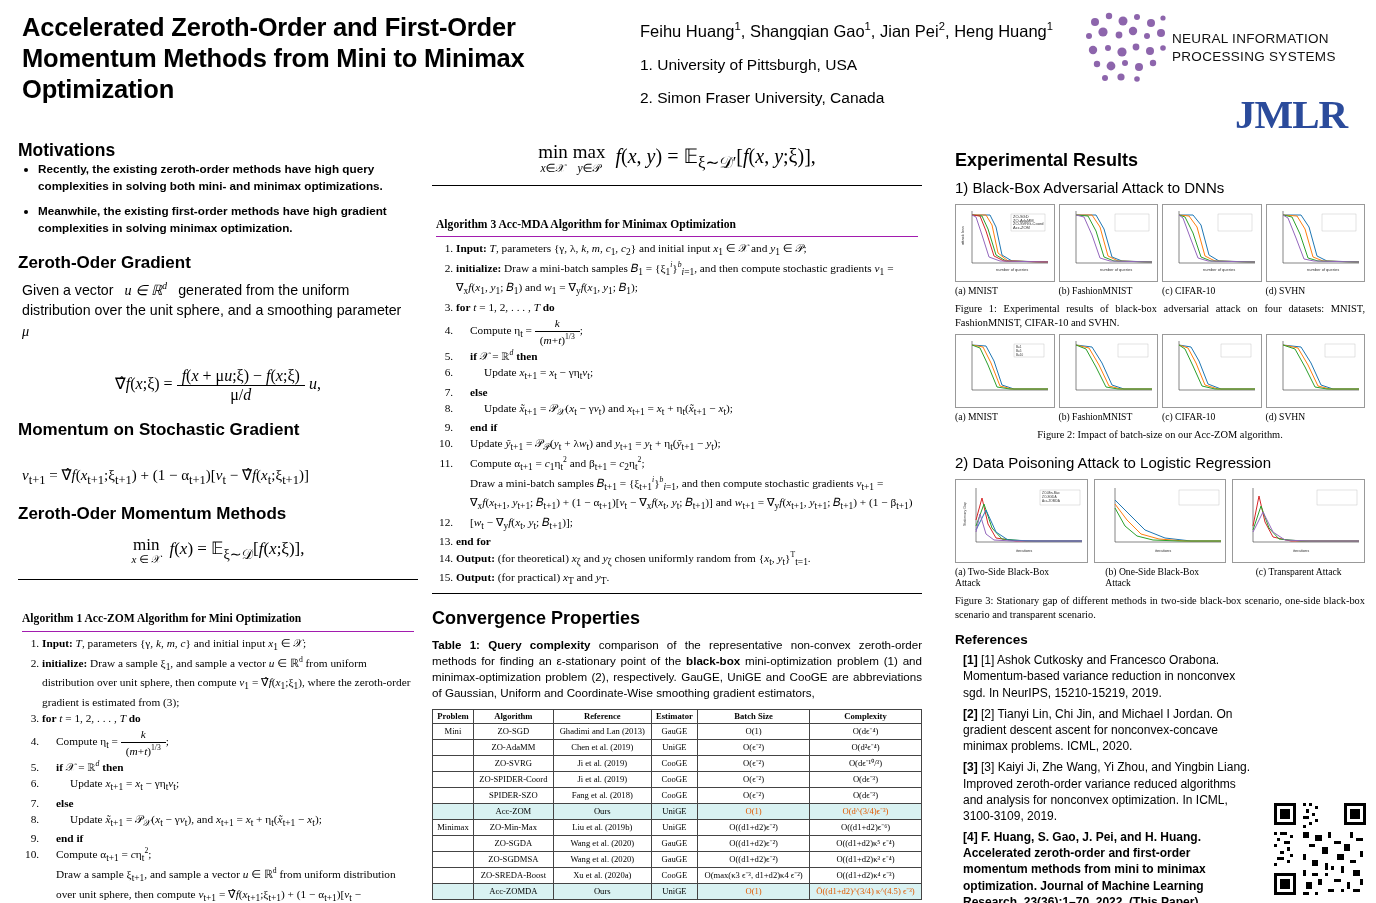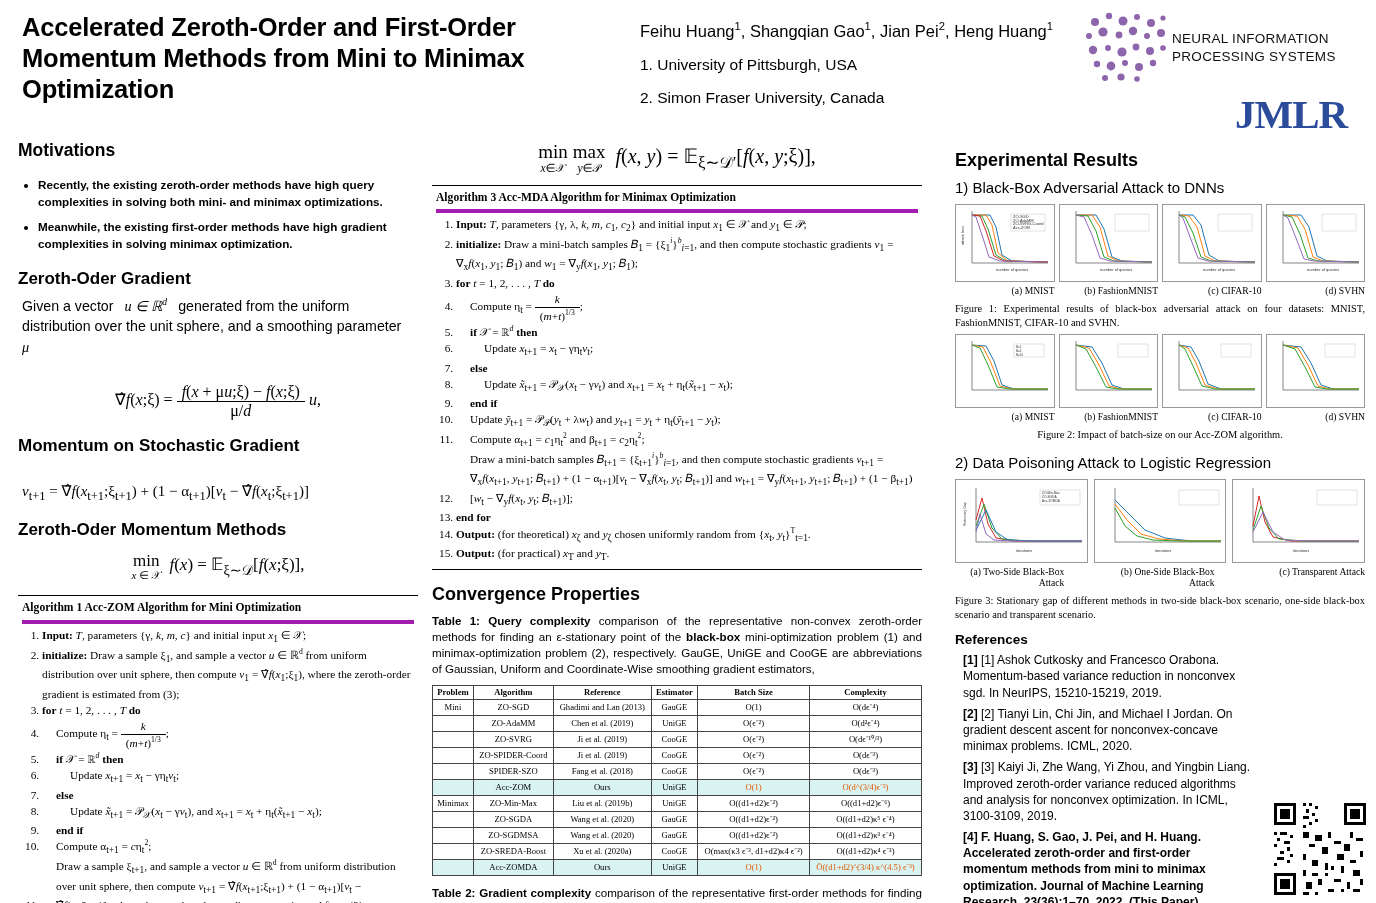--- a/index.html
+++ b/index.html
@@ -28,41 +28,41 @@
     position:absolute;left:1172px;top:30px;font-size:13.5px;line-height:1.35;
     letter-spacing:0.3px;color:#111;
   }
   .jmlr{
     position:absolute;left:1235px;top:90px;font-size:41px;font-weight:bold;
     color:#2b4b9b;letter-spacing:-1px;font-family:"Liberation Serif",serif;
   }
 
   
   .col-left{position:absolute;left:18px;top:140px;width:400px;}
-  .motiv-head{font-size:17.5px;font-weight:bold;margin-bottom:16px;}
+  .motiv-head{font-size:17.5px;font-weight:bold;margin-bottom:0;}
   ul.motiv{margin:0;padding-left:20px;font-size:11.7px;font-weight:bold;line-height:1.45;}
   ul.motiv li{margin-bottom:8px;}
   .sec-head{font-size:17px;font-weight:bold;margin:16px 0 6px 0;}
   .para{font-size:14.2px;line-height:1.45;margin-left:4px;}
   .mathline{font-family:"Liberation Serif",serif;font-style:italic;}
   .formula{
     font-family:"Liberation Serif",serif;text-align:center;font-size:16px;
     margin:26px 0 4px 0;
   }
   .frac{display:inline-block;text-align:center;vertical-align:middle;}
   .frac .num{display:block;border-bottom:1px solid #000;padding:0 5px;}
   .frac .den{display:block;padding:0 5px;}
 
   
   .algbox{
     border-top:1.5px solid #000;border-bottom:1.5px solid #000;
     font-family:"Liberation Serif",serif;font-size:11.3px;line-height:1.42;
     padding:2px 4px 4px 4px;
   }
-  .algbox .algtitle{font-weight:bold;border-bottom:4px solid #a21caf;padding:2px 0 3px 0;margin-bottom:3px;font-size:11.6px;}
+  .algbox .algtitle{font-weight:bold;border-bottom:1px solid #a21caf;padding:2px 0 3px 0;margin-bottom:3px;font-size:11.6px;margin-top:27px;}
   .algbox ol{margin:0;padding-left:20px;}
   .algbox ol li{margin:0;padding:0;}
   .ind1{padding-left:14px;display:inline-block;}
   .ind2{padding-left:28px;display:inline-block;}
 
   
   .col-mid{position:absolute;left:432px;top:138px;width:490px;}
   .minimax-eq{font-family:"Liberation Serif",serif;font-size:20px;text-align:center;margin:4px 0 10px 0;}
   .minimax-eq .stack{display:inline-block;text-align:center;vertical-align:middle;}
   .minimax-eq .stack .top{display:block;font-size:19px;line-height:1.05;}
@@ -81,21 +81,21 @@
   tr.hl td{background:#d9f2f2;}
   td.orange, .orange{color:#e05a00;}
 
   
   .col-right{position:absolute;left:955px;top:150px;width:410px;}
   .exp-head{font-size:18px;font-weight:bold;margin-bottom:8px;}
   .sub-head{font-size:15px;margin:6px 0 8px 0;}
   .figrow{display:flex;gap:4px;}
   .figbox{border:1px solid #999;background:#fff;position:relative;overflow:hidden;}
   .figcap{font-family:"Liberation Serif",serif;font-size:10.4px;line-height:1.35;margin:6px 0 4px 0;text-align:justify;}
-  .figsub{font-family:"Liberation Serif",serif;font-size:9.6px;text-align:right;margin-top:2px;}
+  .figsub{font-family:"Liberation Serif",serif;font-size:9.6px;text-align:left;margin-top:2px;}
   .refs-head{font-size:13.5px;font-weight:bold;margin:10px 0 5px 0;}
   .refs{font-size:12px;line-height:1.35;width:290px;margin-left:8px;}
   .refs p{margin:0 0 5px 0;}
   .refs b{font-weight:bold;}
   .qr{position:absolute;right:10px;bottom:8px;width:92px;height:92px;}
 
   .axislabel{font-size:4px;fill:#333;}
 </style>
 </head>
 <body>

